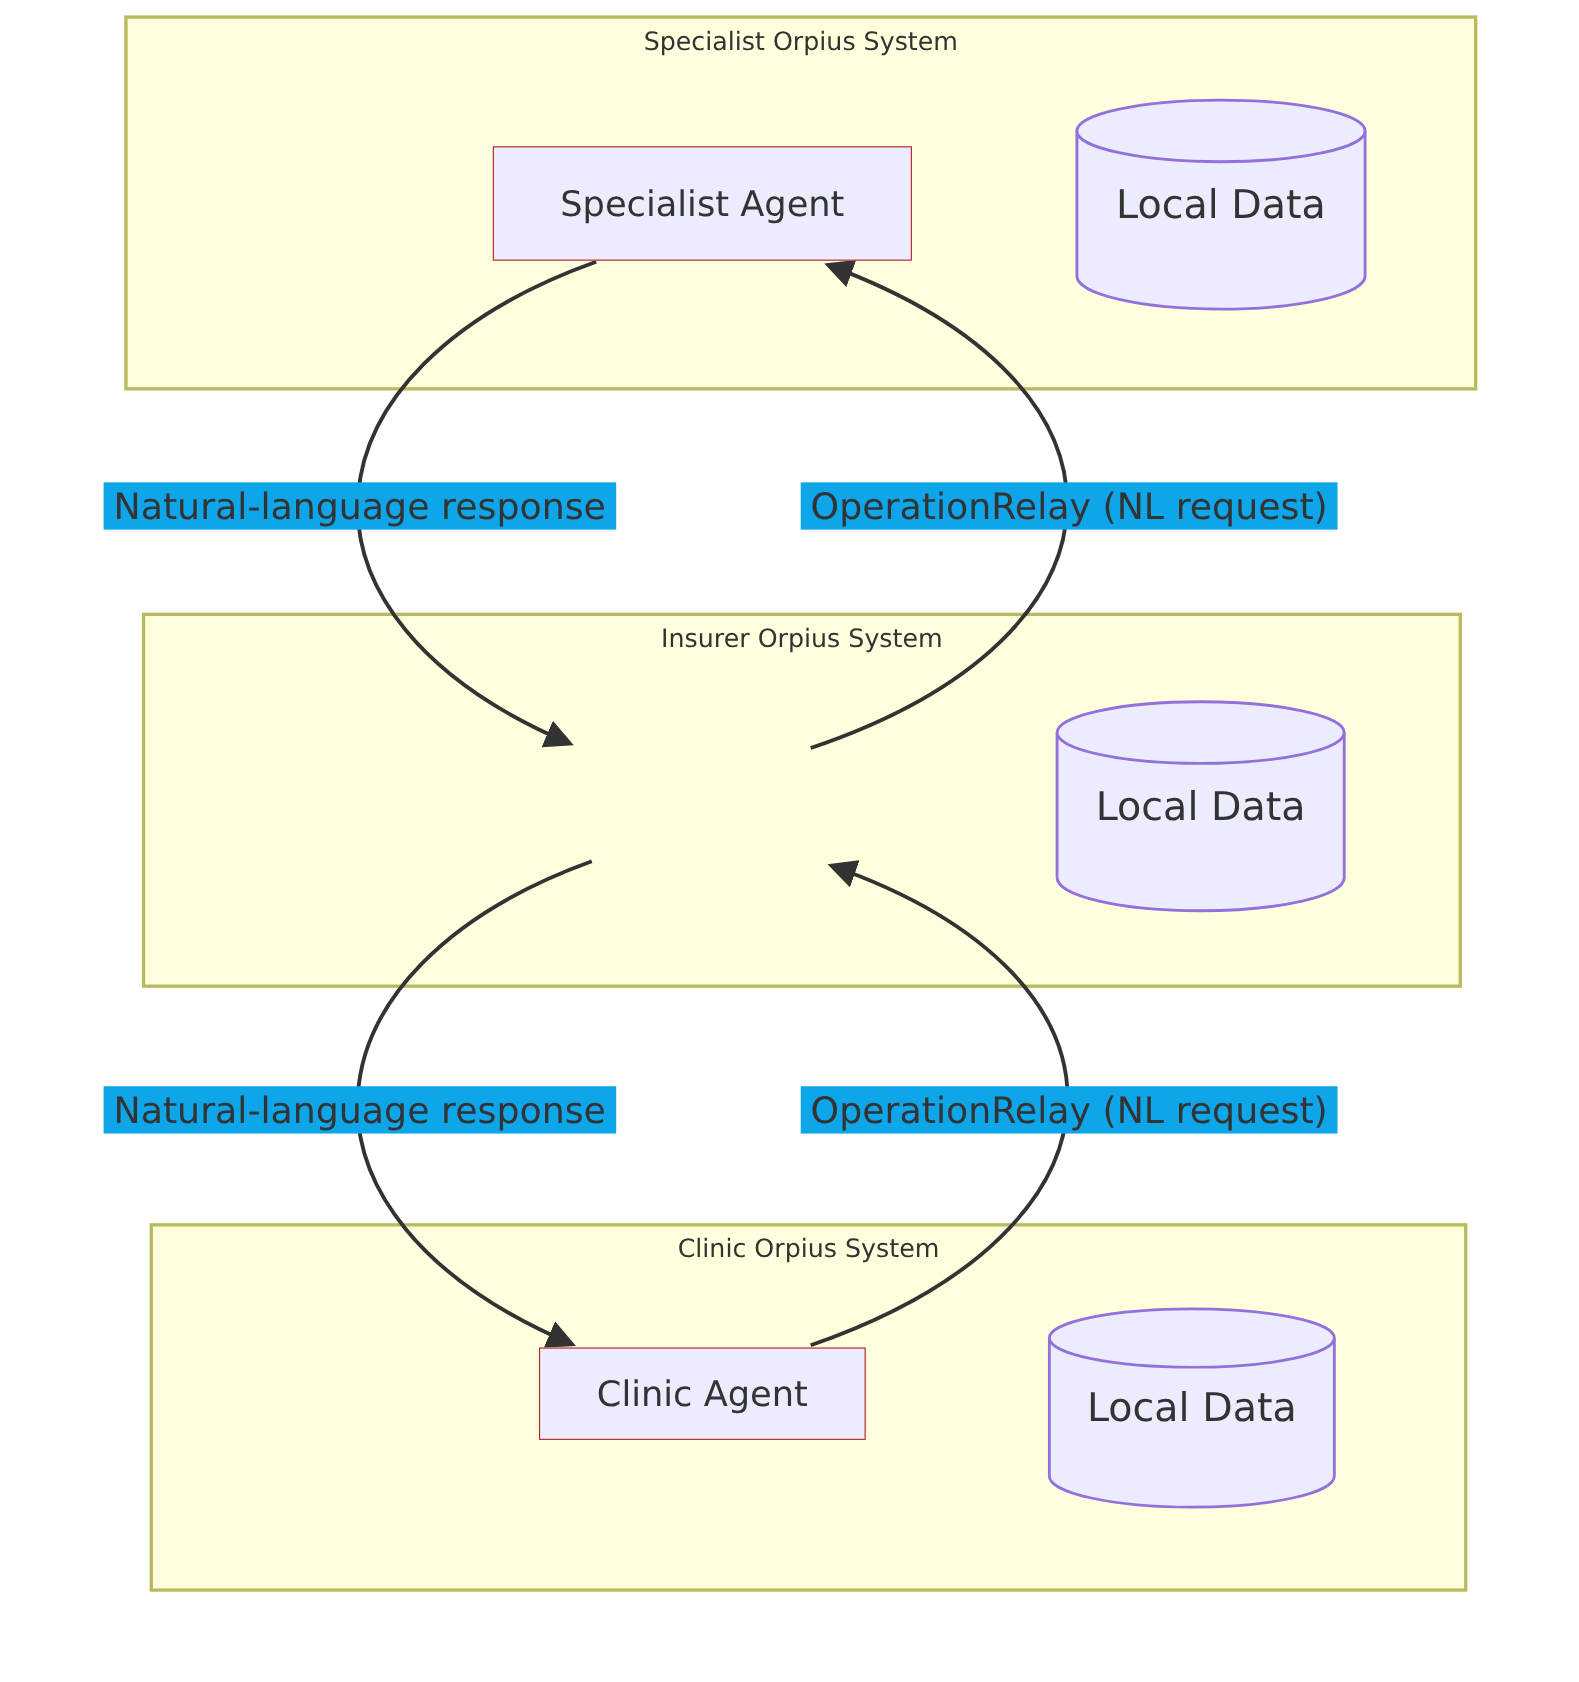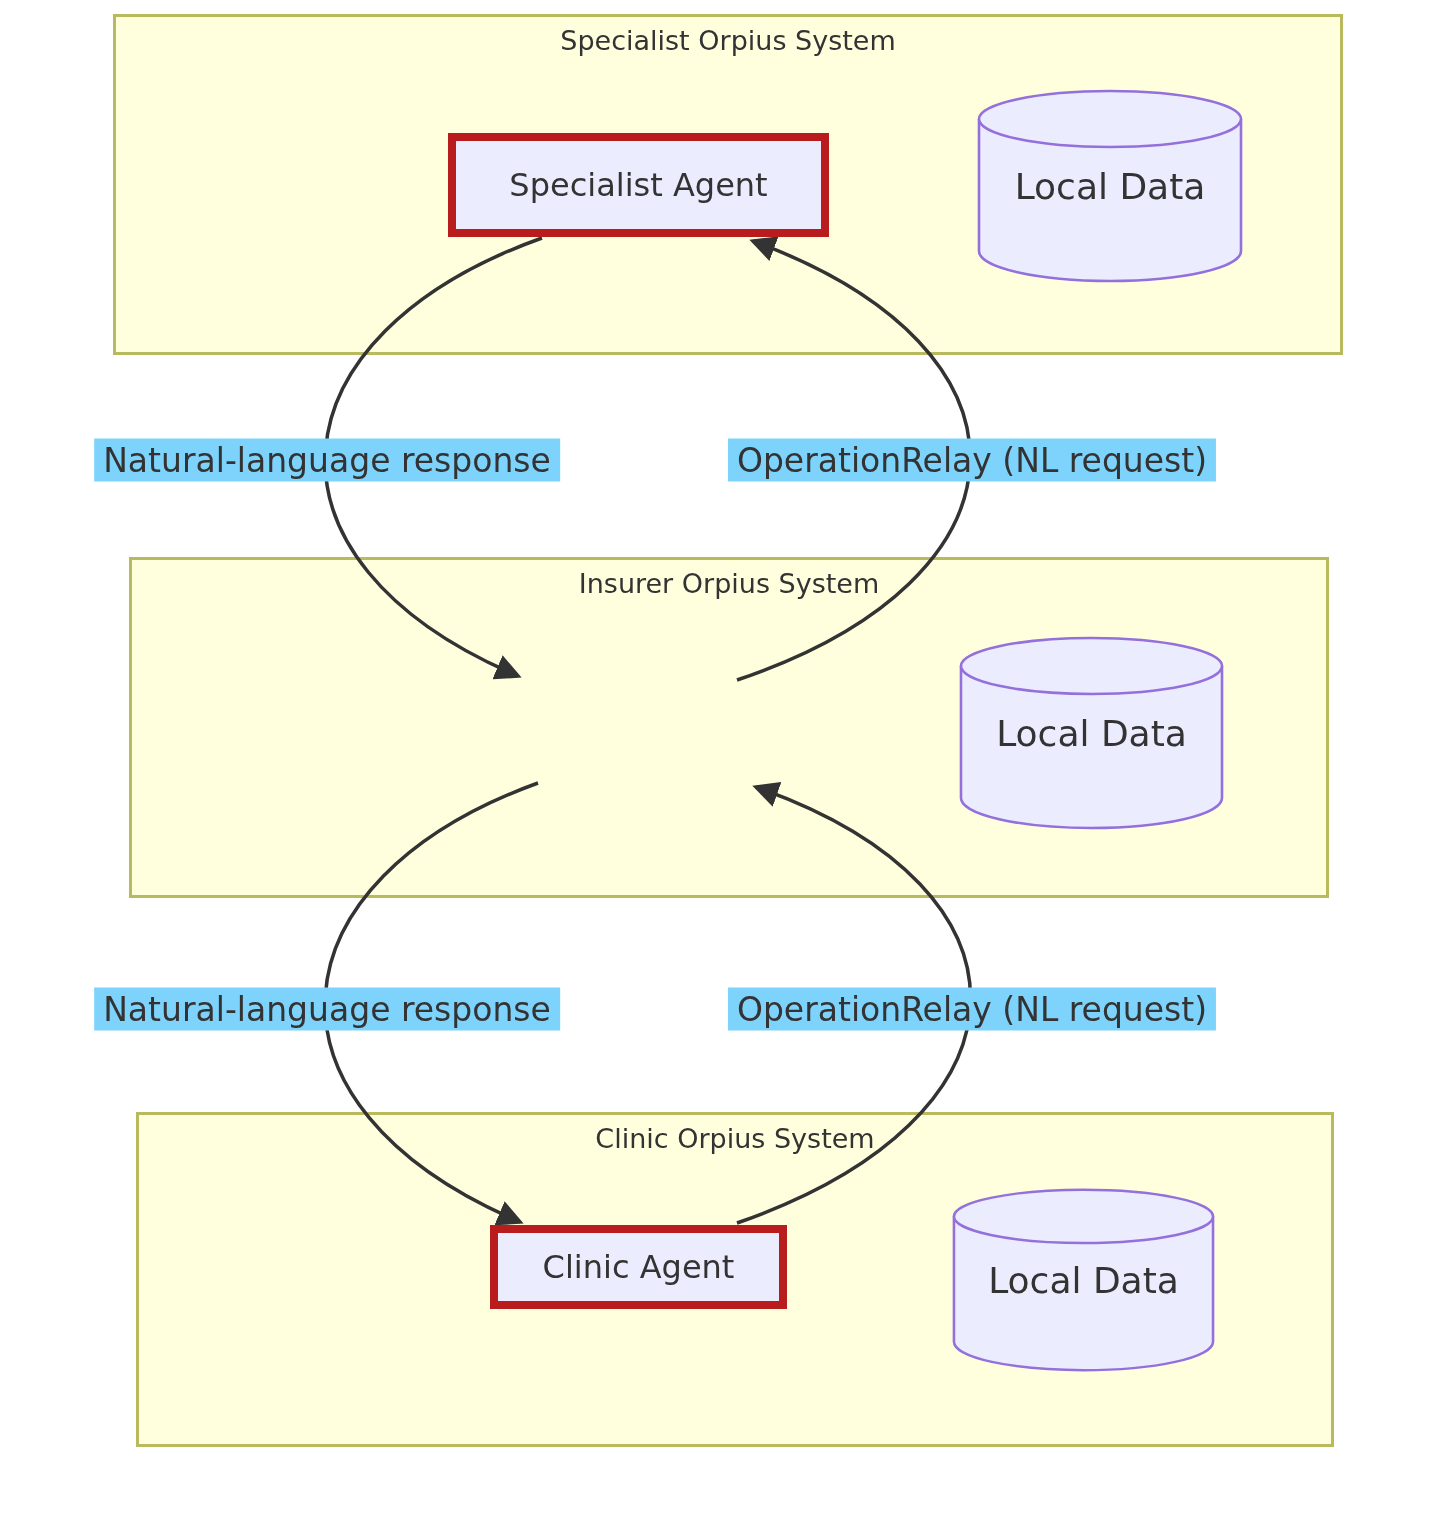--- a/index.html
+++ b/index.html
@@ -21,35 +21,35 @@
     background: #ffffde;
     border: 3px solid #b9b95d;
     box-sizing: border-box;
     z-index: 0;
   }
   .cluster-title {
     position: absolute;
     left: 50%;
     top: 8px;
     transform: translateX(-50%);
-    font-size: 27px;
+    font-size: 23px;
     white-space: nowrap;
     color: #333333;
     z-index: 1;
   }
   .edges-layer {
     position: absolute;
     left: 0;
     top: 0;
     z-index: 1;
   }
   .node {
     position: absolute;
     background: #ececff;
-    border: 8px solid #b91c1c;
+    border: 1px solid #b91c1c;
     box-sizing: border-box;
     display: flex;
     align-items: center;
     justify-content: center;
     font-size: 32px;
     white-space: nowrap;
     z-index: 3;
   }
   .cylinder {
     position: absolute;
@@ -66,21 +66,21 @@
     display: flex;
     align-items: center;
     justify-content: center;
     font-size: 36px;
     white-space: nowrap;
     z-index: 3;
   }
   .edge-label {
     position: absolute;
     transform: translate(-50%, -50%);
-    background: #7dd3fc;
+    background: #0ea5e9;
     padding: 2px 9px;
     font-size: 33px;
     white-space: nowrap;
     z-index: 2;
   }
 </style>
 </head>
 <body>
 
 <div class="canvas">

